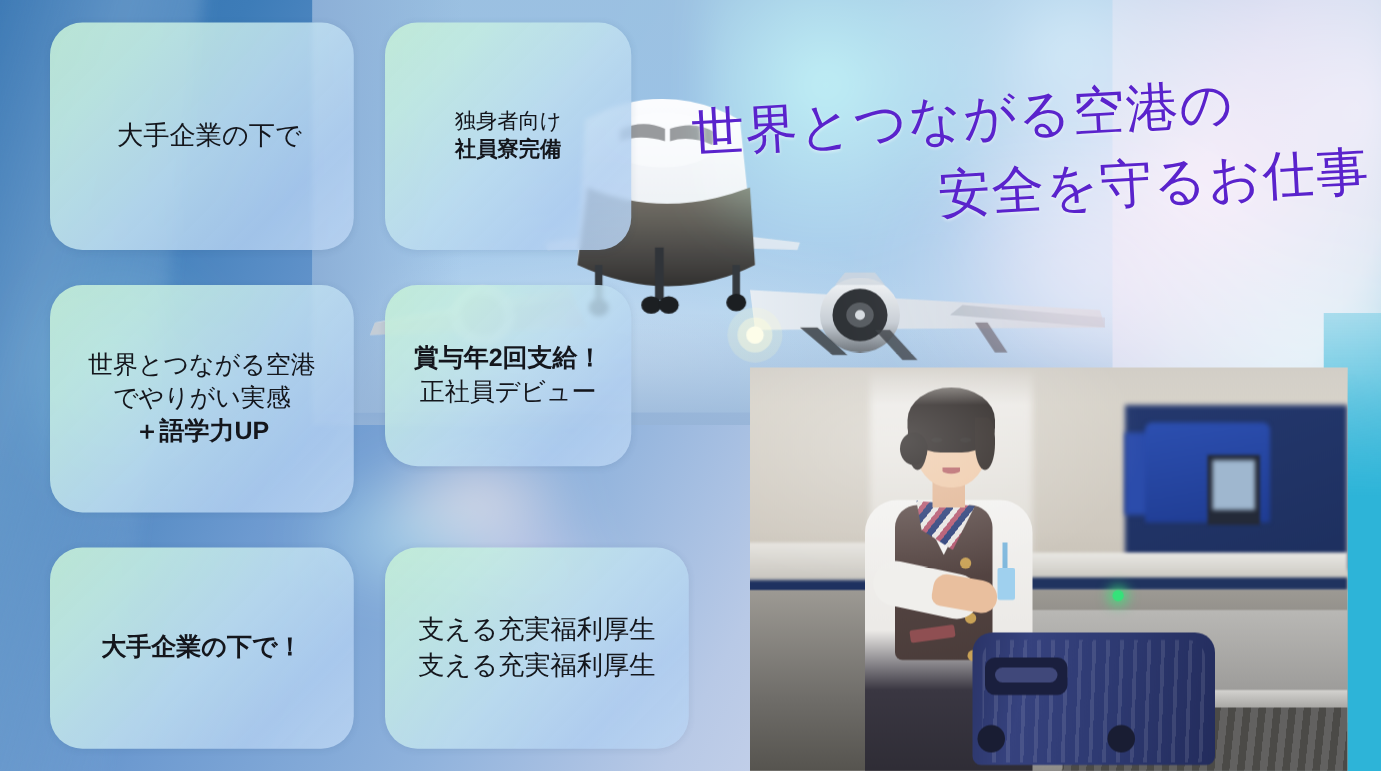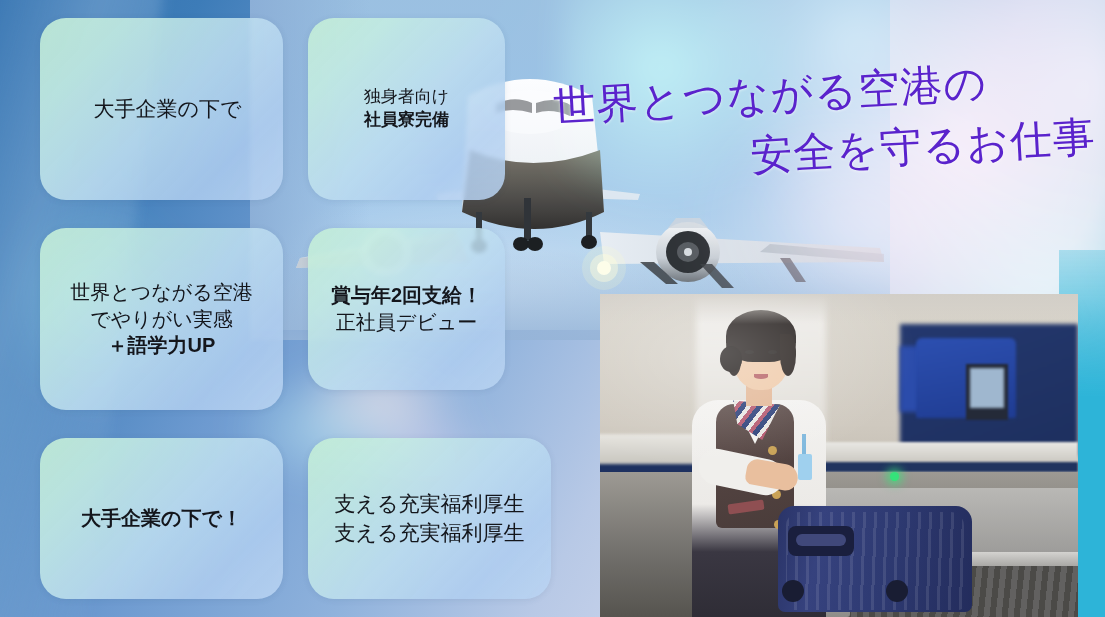--- a/index.html
+++ b/index.html
@@ -125,21 +125,21 @@
     box-shadow:0 1px 6px rgba(40,70,110,.10);
     backdrop-filter:blur(2px);
   }
   .card .ln{ display:block; white-space:nowrap; }
   .card .ln.b{ font-weight:700; }
 
   
   #card-1{ left:40px;  top:18px;  width:243px; height:182px; font-size:21px;padding-left:12px; }
   #card-2{ left:308px; top:18px;  width:197px; height:182px; font-size:17px; }
   #card-3{ left:40px;  top:228px; width:243px; height:182px; font-size:21px; }
-  #card-4{ left:308px; top:228px; width:197px; height:162px; font-size:21px; }
+  #card-4{ left:308px; top:228px; width:197px; height:145px; font-size:21px; }
   #card-5{ left:40px;  top:438px; width:243px; height:161px; font-size:21px; }
   #card-6{ left:308px; top:438px; width:243px; height:161px; font-size:21px; }
 
   #card-3 .ln{ font-size:20px; }
   #card-4 .ln{ font-size:20px; }
   #card-5 .ln{ font-size:20px; }
   #card-6 .ln{ font-size:21px; }
 
   
   .headline{

